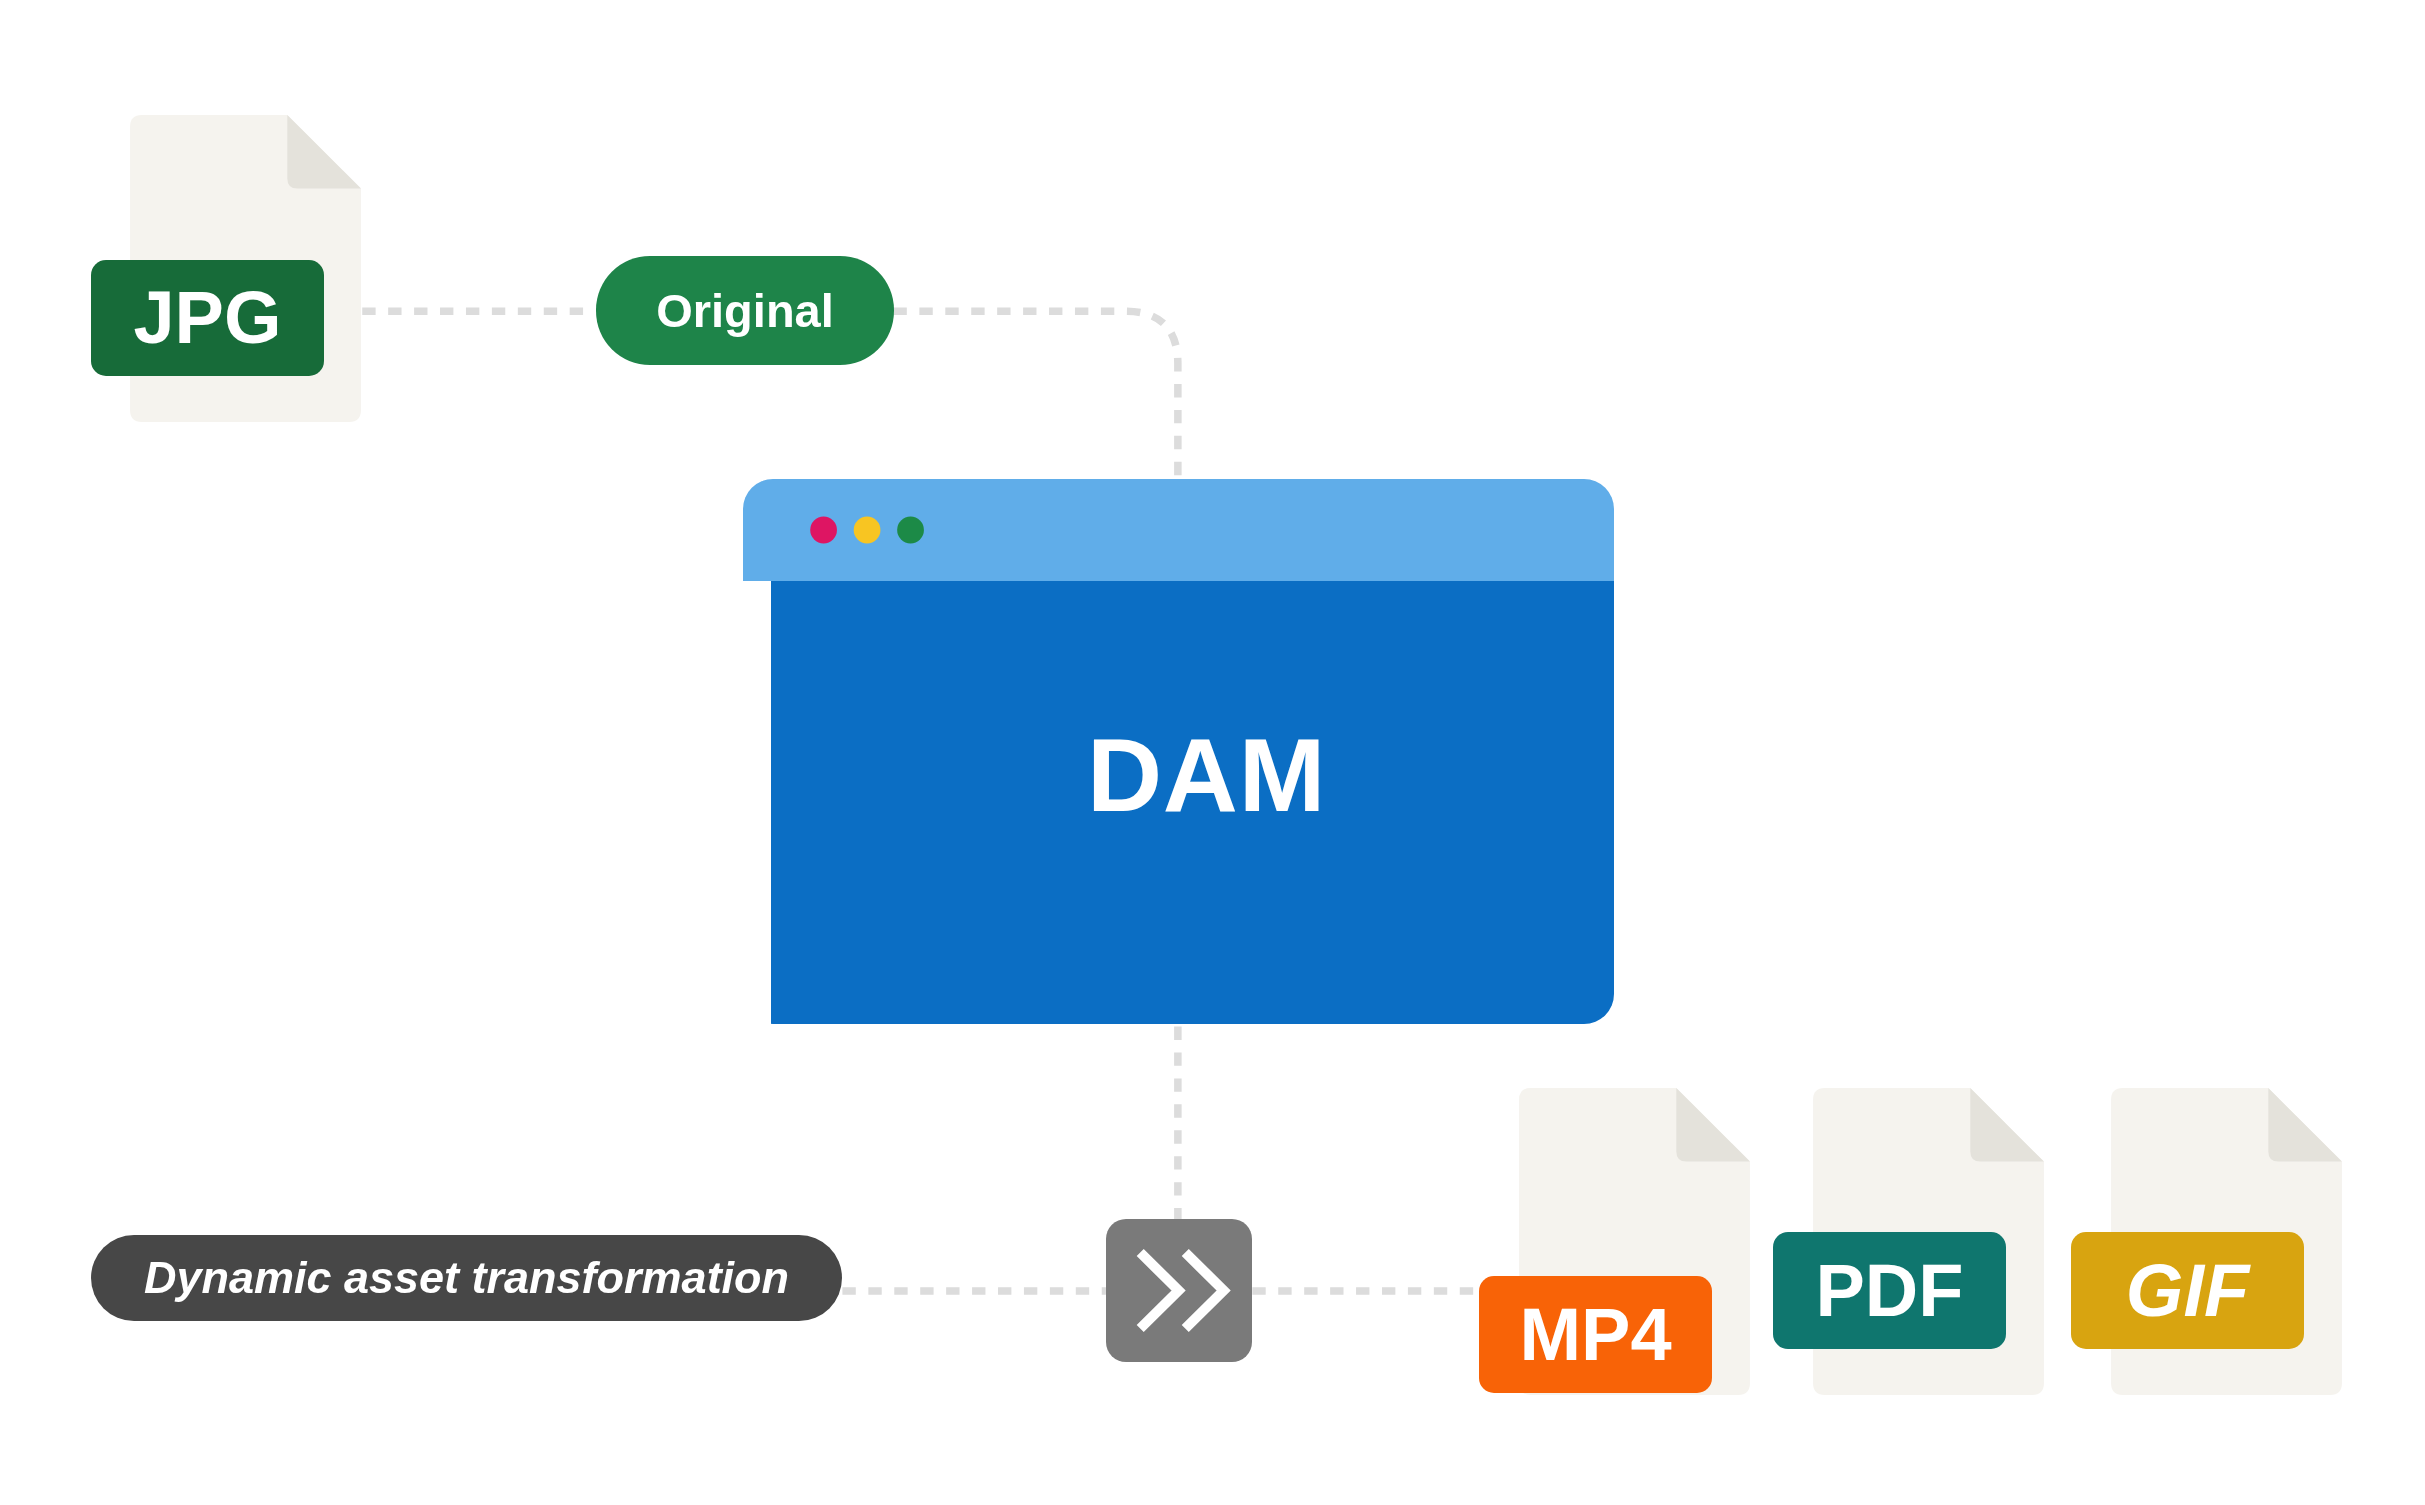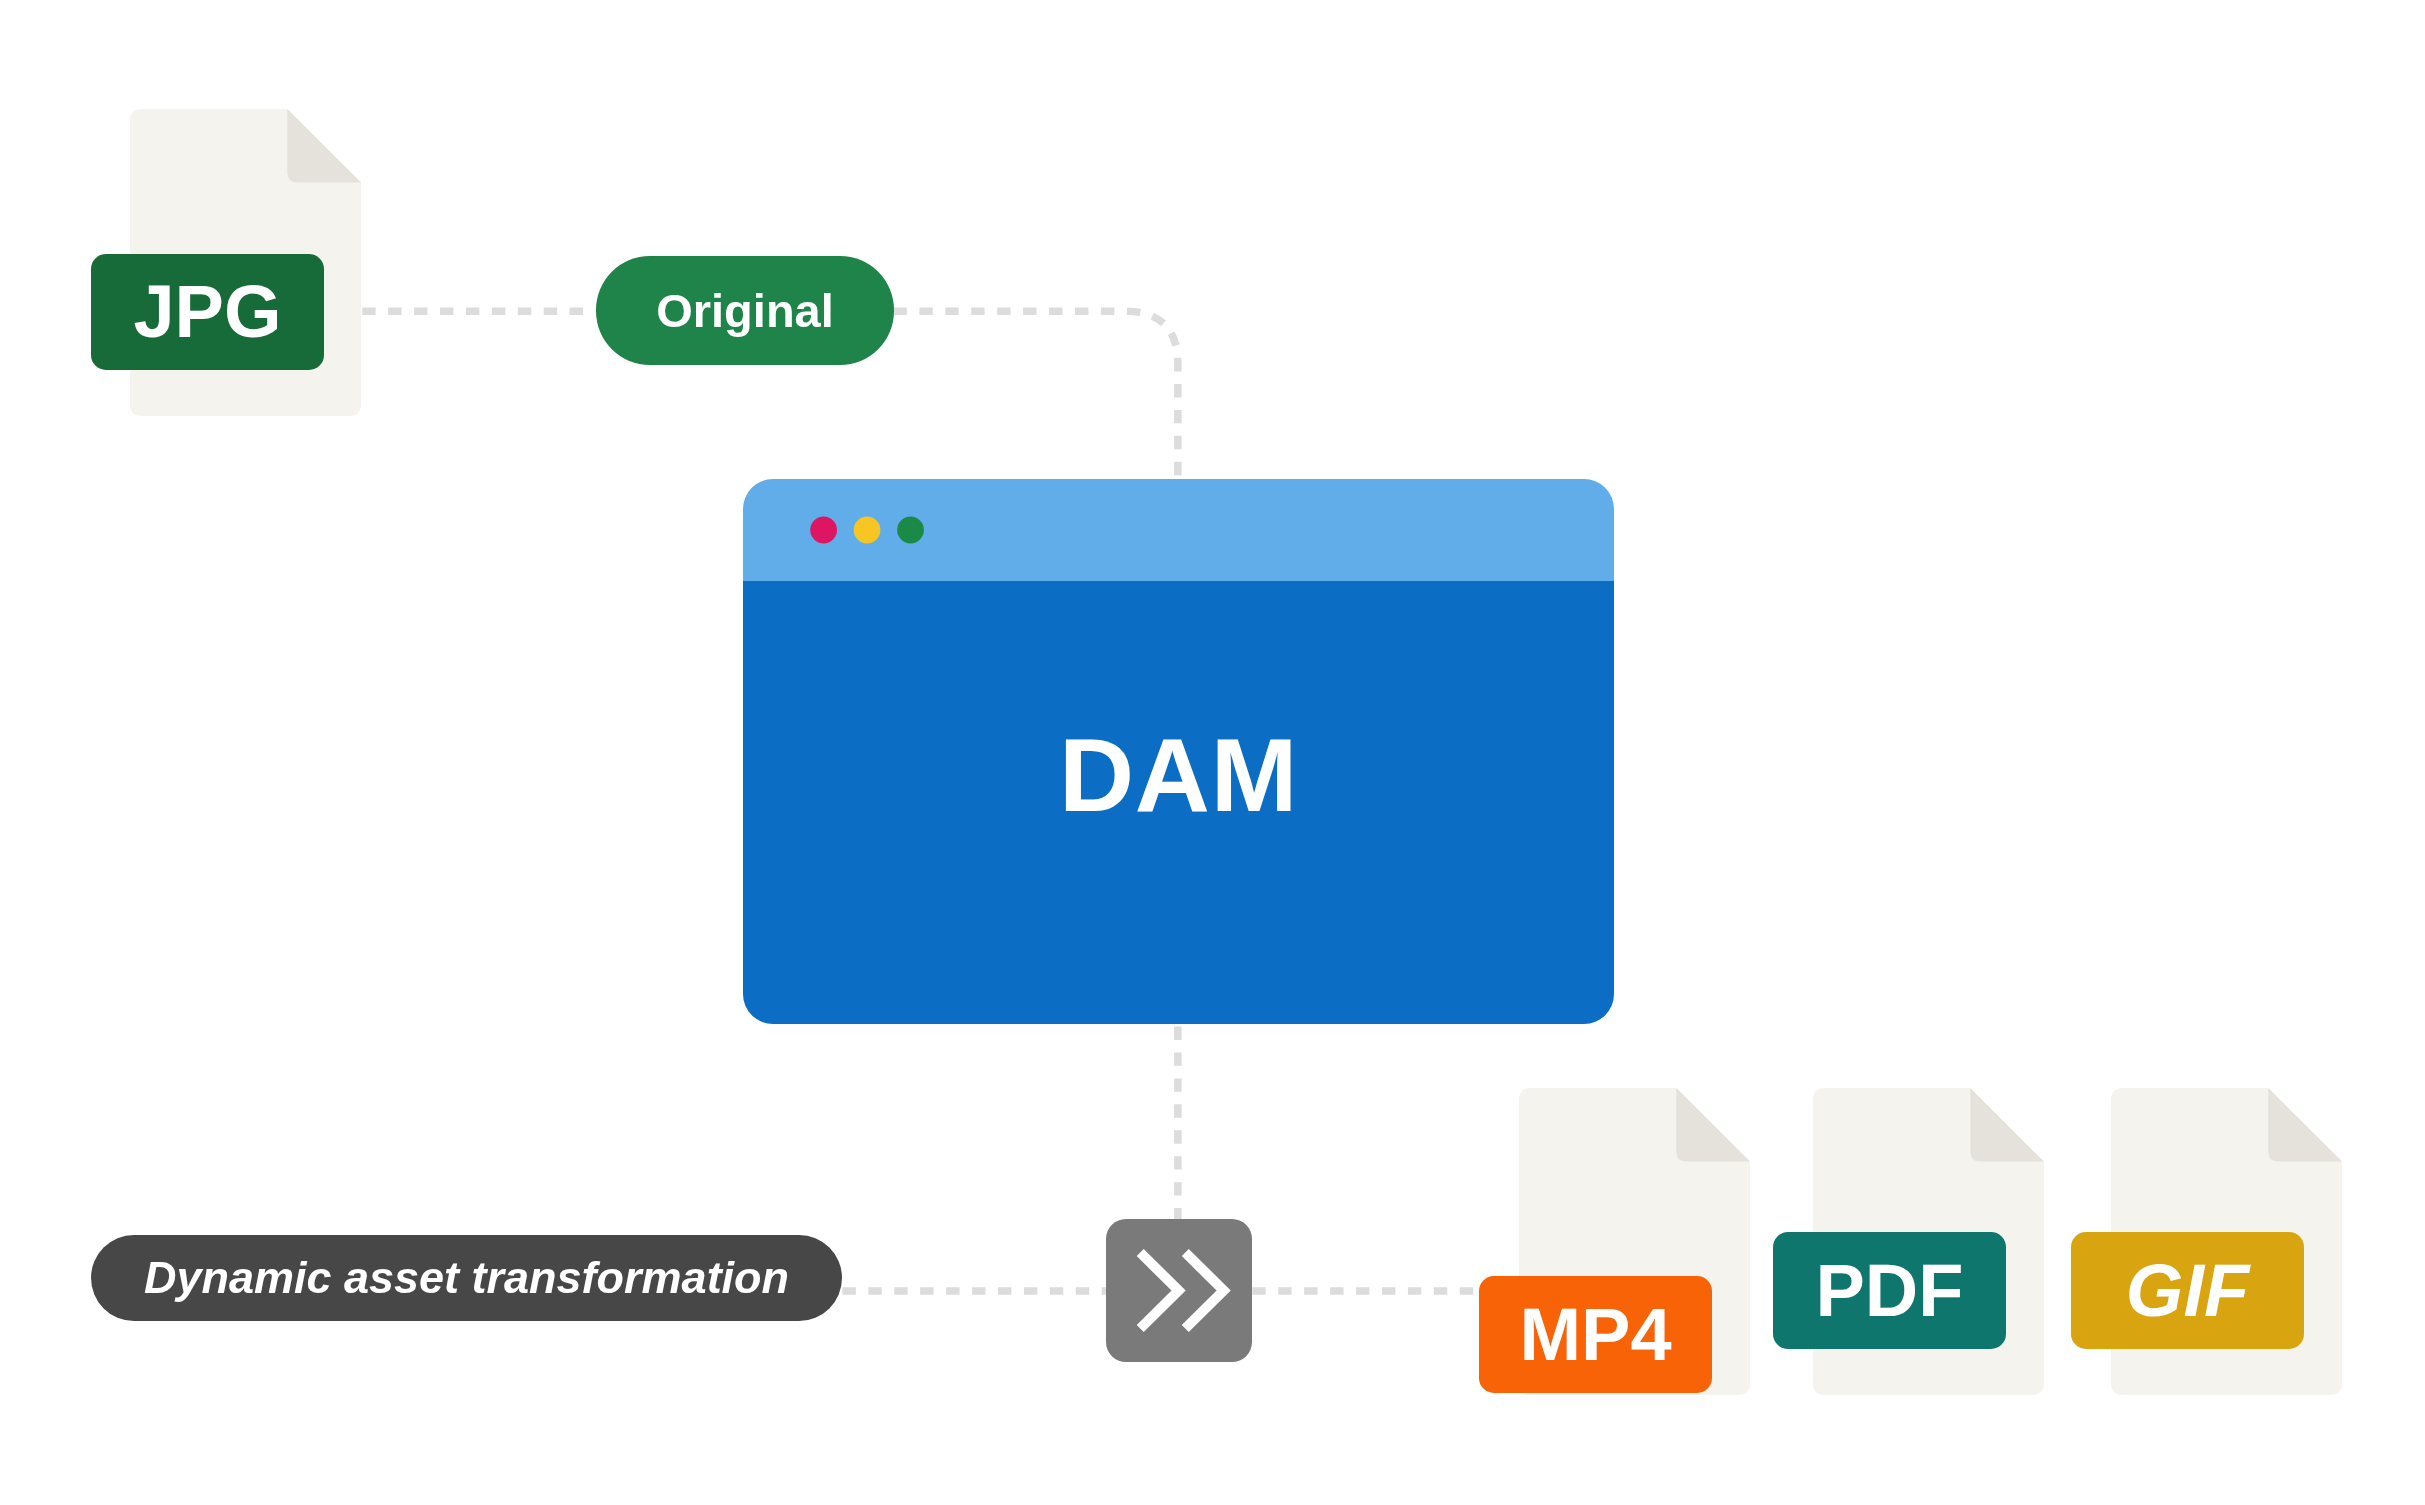--- a/index.html
+++ b/index.html
@@ -67,20 +67,21 @@
     width: 100%; height: 102px;
   }
   .dam-titlebar svg { position: absolute; left: 0; top: 0; }
   .dam-body {
     width: 100%; height: 443px;
     display: flex;
     align-items: center;
     justify-content: center;
     padding-bottom: 54px;
     box-sizing: border-box;
+    margin-left: 28px;
   }
   .dam-title {
     color: #FFFFFF;
     font-size: 104px;
     font-weight: 700;
     letter-spacing: 0.8px;
   }
   .chevron-box {
     position: absolute;
     left: 1106px; top: 1219px;
@@ -97,21 +98,21 @@
 <div class="canvas">
 
   <svg class="connectors" viewBox="0 0 2900 1800">
     <path d="M 433 372 H 712" stroke="#DCDCDC"></path>
     <path d="M 1068 372 H 1345 Q 1408 372 1408 435 V 571" stroke="#DCDCDC"></path>
     <path d="M 1408 1227 V 1457" stroke="#DCDCDC"></path>
     <path d="M 1007 1543 H 1322" stroke="#DCDCDC"></path>
     <path d="M 1497 1543 H 1768" stroke="#DCDCDC"></path>
   </svg>
 
-  <div class="file-icon" style="left:130px; top:109px;">
+  <div class="file-icon" style="left:130px; top:115px;">
     <svg width="231" height="307" viewBox="0 0 276 367">
       <path d="M14 0 H188 L276 88 V353 Q276 367 262 367 H14 Q0 367 0 353 V14 Q0 0 14 0 Z" fill="#F5F3EE"></path>
       <path d="M188 0 L276 88 H200 Q188 88 188 76 Z" fill="#E4E2DB"></path>
     </svg>
     <div class="format-label" style="left: -39px; top: 145px; height: 116px; line-height: 116px; background: rgb(23, 107, 57);">JPG</div>
   </div>
 
   <div class="pill pill-original" style="background: rgb(30, 132, 73);">
     <span>Original</span>
   </div>

